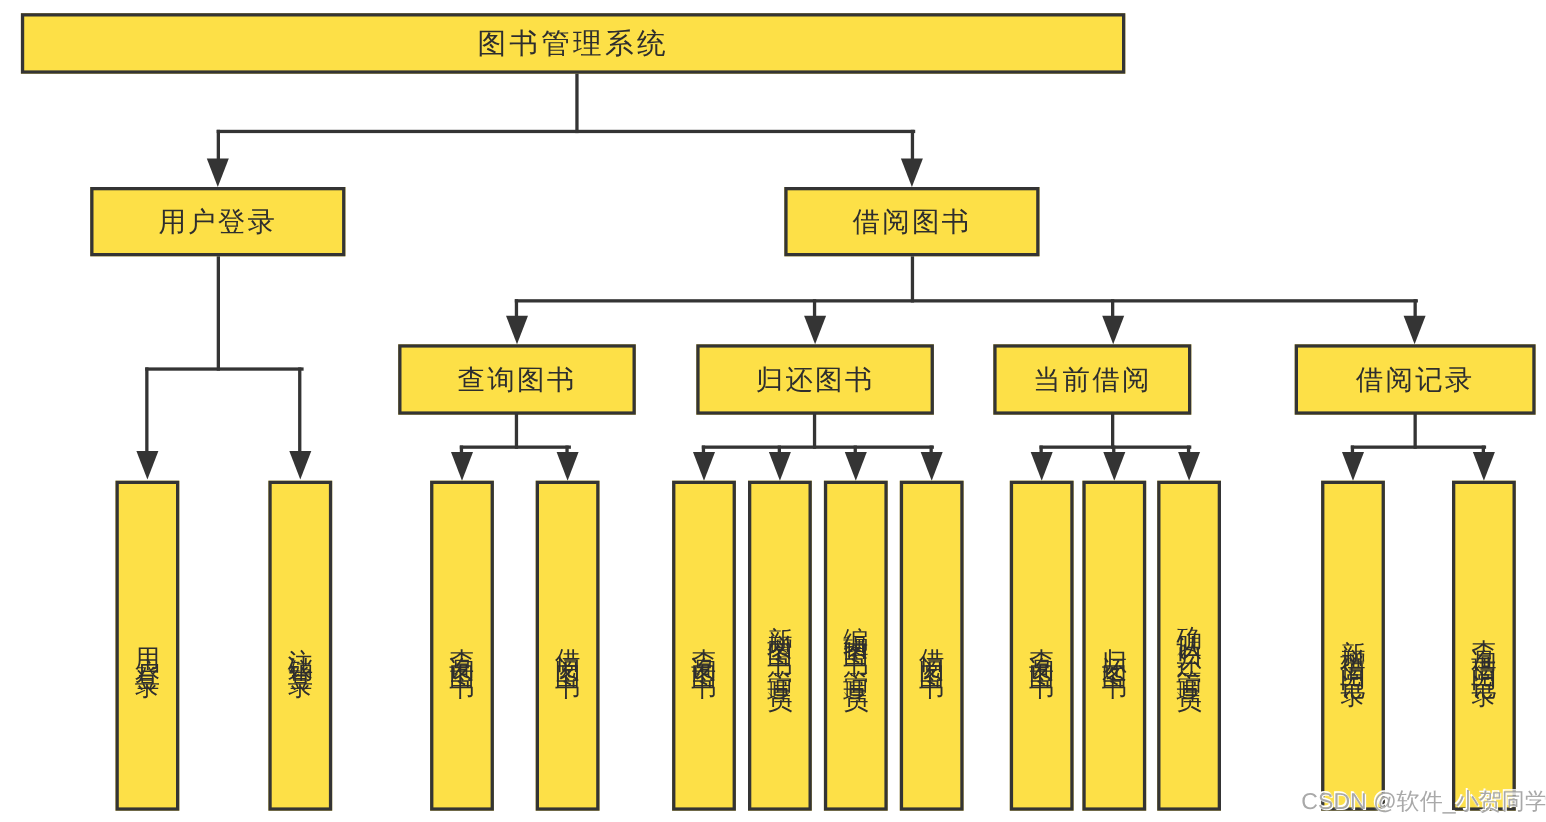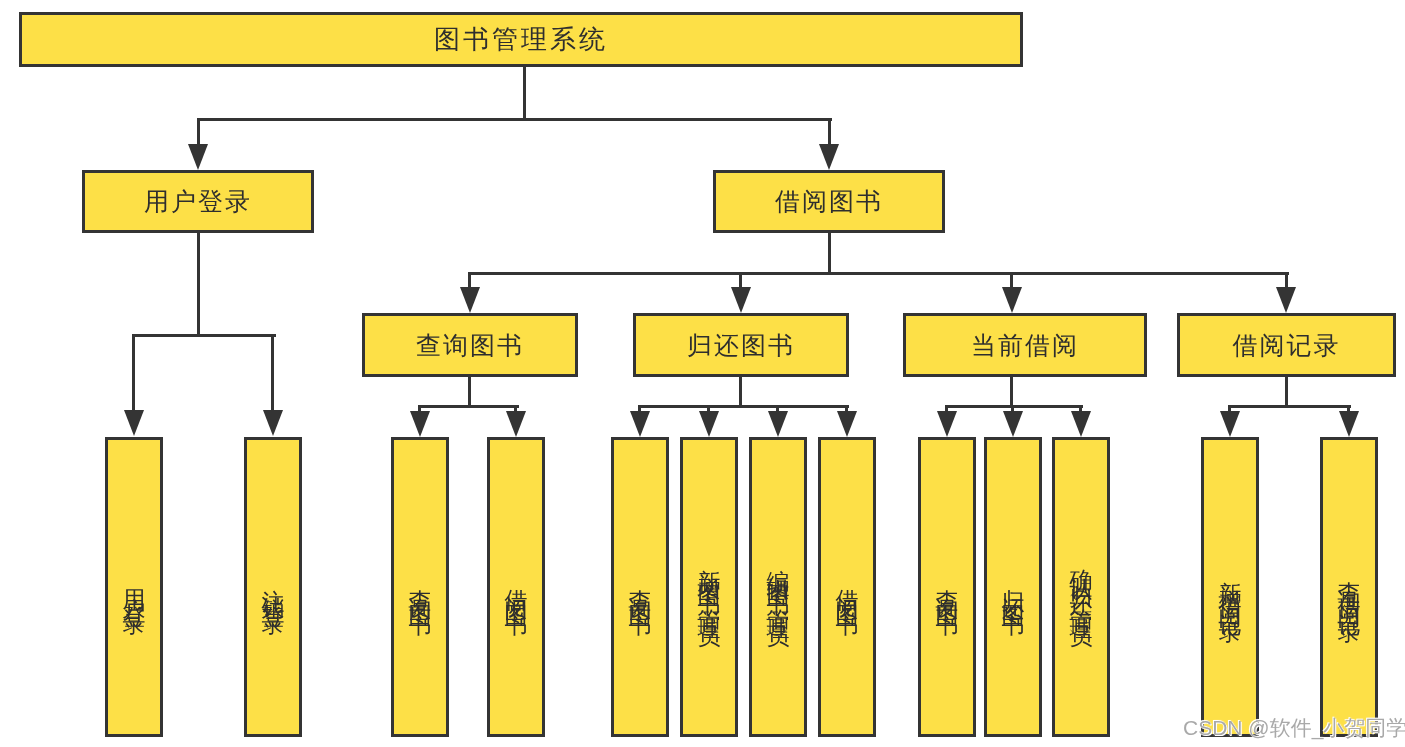--- a/index.html
+++ b/index.html
@@ -82,21 +82,21 @@
   <div class="head" style="left:1002px;top:287px;"></div>
   <div class="line" style="left:1285px;top:272px;width:3px;height:17px;"></div>
   <div class="head" style="left:1276px;top:287px;"></div>
 
   <div class="box" style="left:362px;top:313px;width:216px;height:64px;">
     <span class="hlabel">查询图书</span>
   </div>
   <div class="box" style="left:633px;top:313px;width:216px;height:64px;">
     <span class="hlabel">归还图书</span>
   </div>
-  <div class="box" style="left:903px;top:313px;width:244px;height:64px;text-align:center;">
+  <div class="box" style="left:903px;top:313px;width:180px;height:64px;text-align:center;">
     <span class="hlabel">当前借阅</span>
   </div>
   <div class="box" style="left:1177px;top:313px;width:219px;height:64px;">
     <span class="hlabel">借阅记录</span>
   </div>
 
   <div class="line" style="left:468px;top:375px;width:3px;height:33px;"></div>
   <div class="line" style="left:418px;top:405px;width:101px;height:3px;"></div>
   <div class="line" style="left:418px;top:405px;width:3px;height:9px;"></div>
   <div class="head" style="left:410px;top:411px;"></div>

